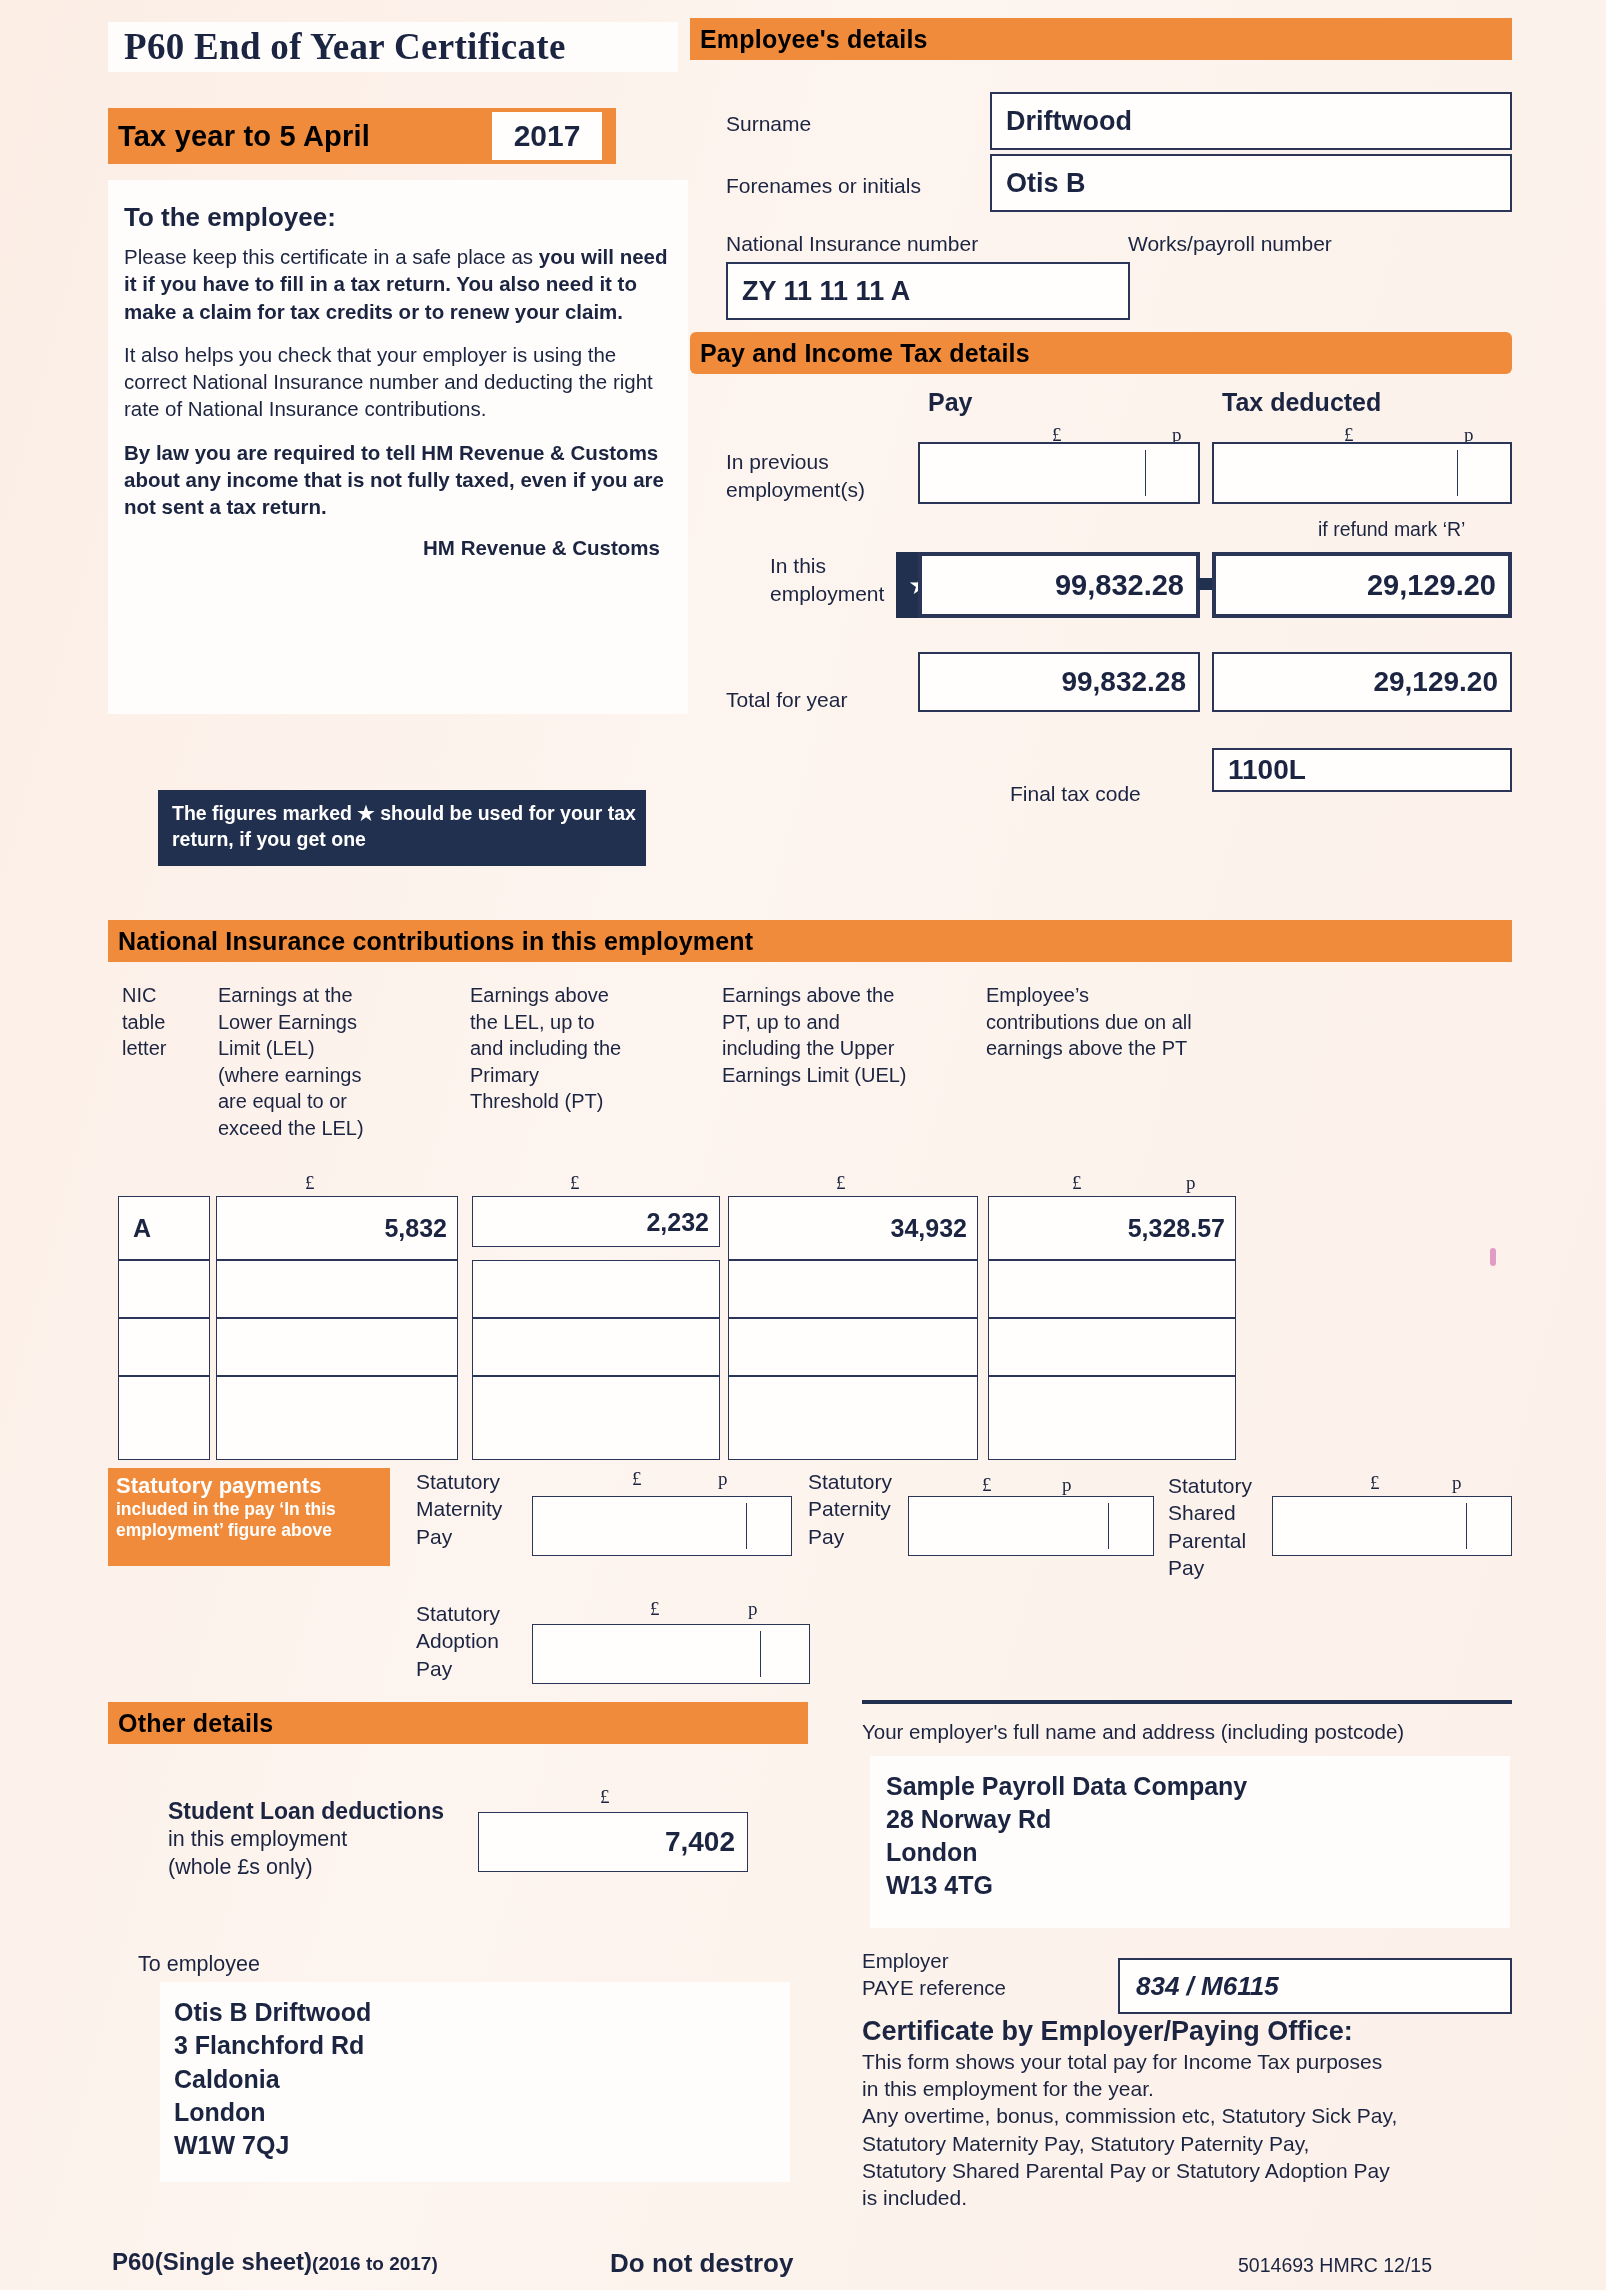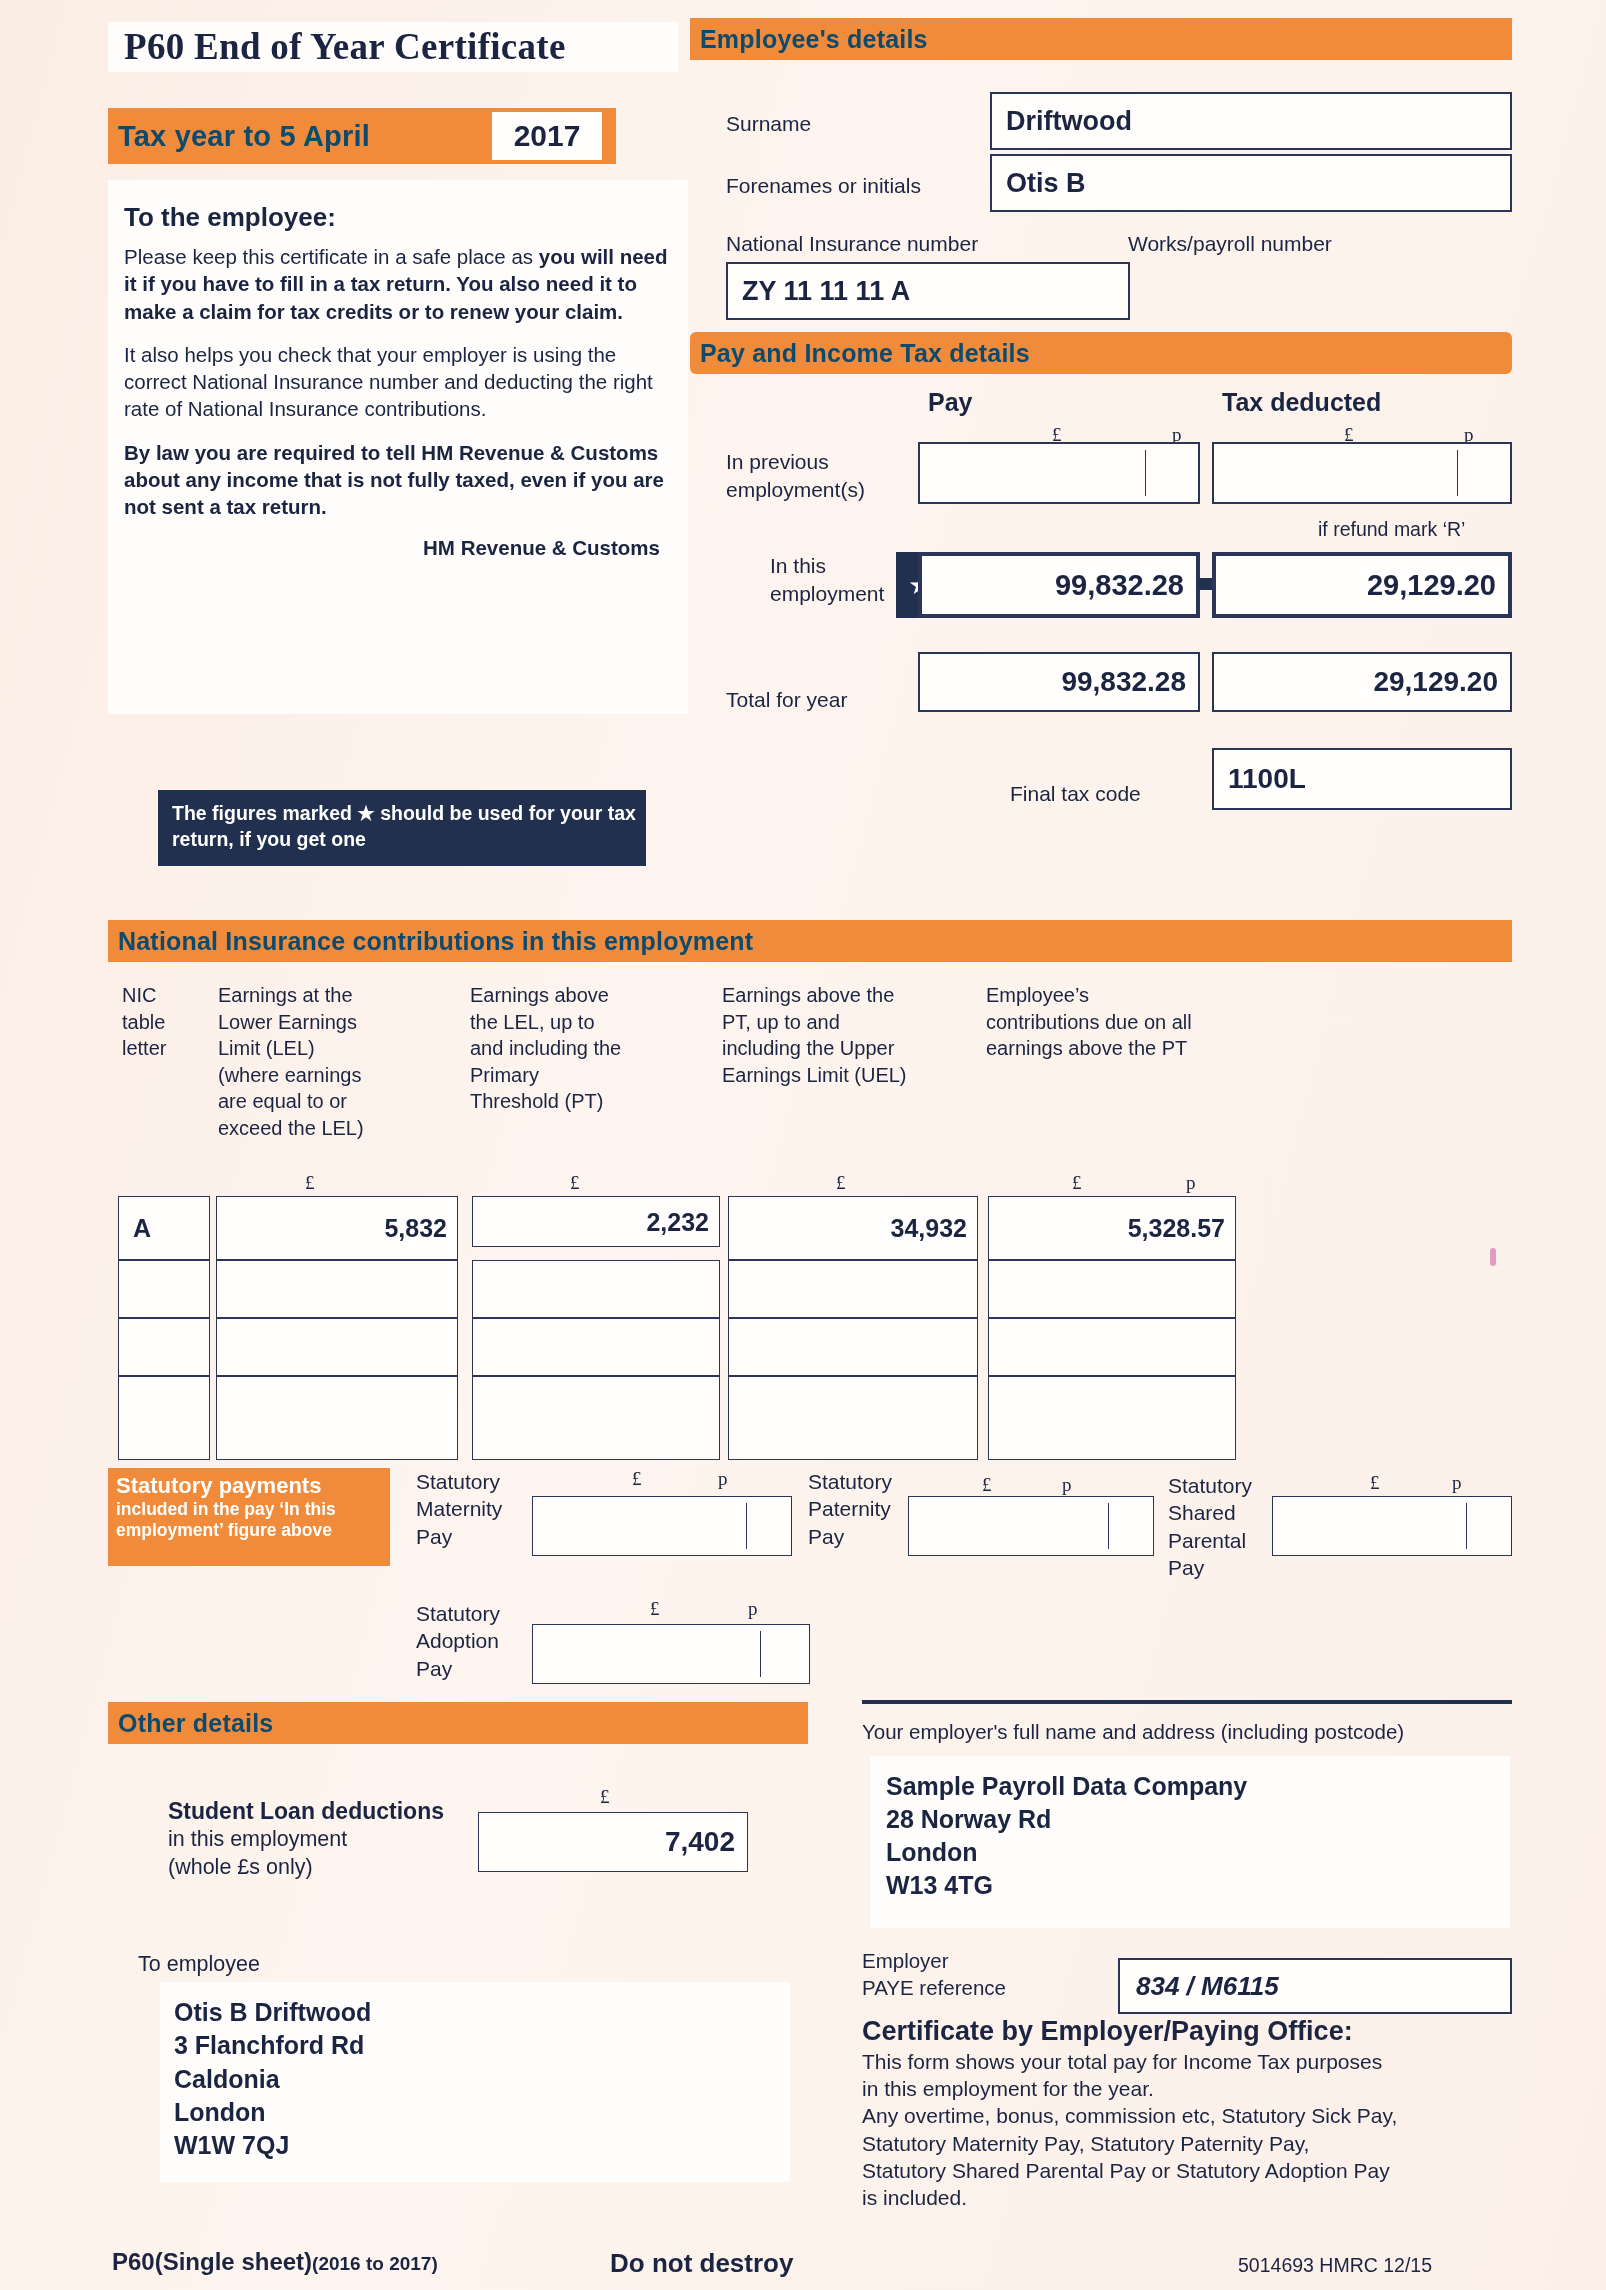--- a/index.html
+++ b/index.html
@@ -19,21 +19,21 @@
   .paper-tint {
     position: absolute; inset: 0;
     background:
       linear-gradient(105deg, rgba(250,232,220,.55), rgba(253,246,240,.25) 40%, rgba(250,236,226,.5));
     pointer-events: none;
   }
 
   
   .orange-bar {
     background: #f08b3c;
-    color: #0c4a6e;
+    color: #000000;
     font-weight: bold;
     display: flex;
     align-items: center;
     padding-left: 10px;
     letter-spacing: .2px;
   }
   .fld {
     background: #fffefd;
     border: 2px solid #2b3558;
     position: absolute;
@@ -237,21 +237,21 @@
 
   <div class="lbl flabel" style="left:726px; top:688px;">Total for year</div>
   <div class="fld" style="left:918px; top:652px; width:282px; height:60px;">
     <span class="val" style="font-size:28px;">99,832.28</span>
   </div>
   <div class="fld" style="left:1212px; top:652px; width:300px; height:60px;">
     <span class="val" style="font-size:28px;">29,129.20</span>
   </div>
 
   <div class="lbl flabel" style="left:1010px; top:782px;">Final tax code</div>
-  <div class="fld" style="left:1212px; top:748px; width:300px; height:62px;">
+  <div class="fld" style="left:1212px; top:748px; width:300px; height:44px;">
     <span class="valL" style="font-size:28px;">1100L</span>
   </div>
 
   <div id="nic-bar" class="orange-bar">National Insurance contributions in this employment</div>
 
   <div class="nic-head" style="left:122px; top:982px; width:90px;">NIC
 table
 letter</div>
   <div class="nic-head" style="left:218px; top:982px; width:230px;">Earnings at the
 Lower Earnings

